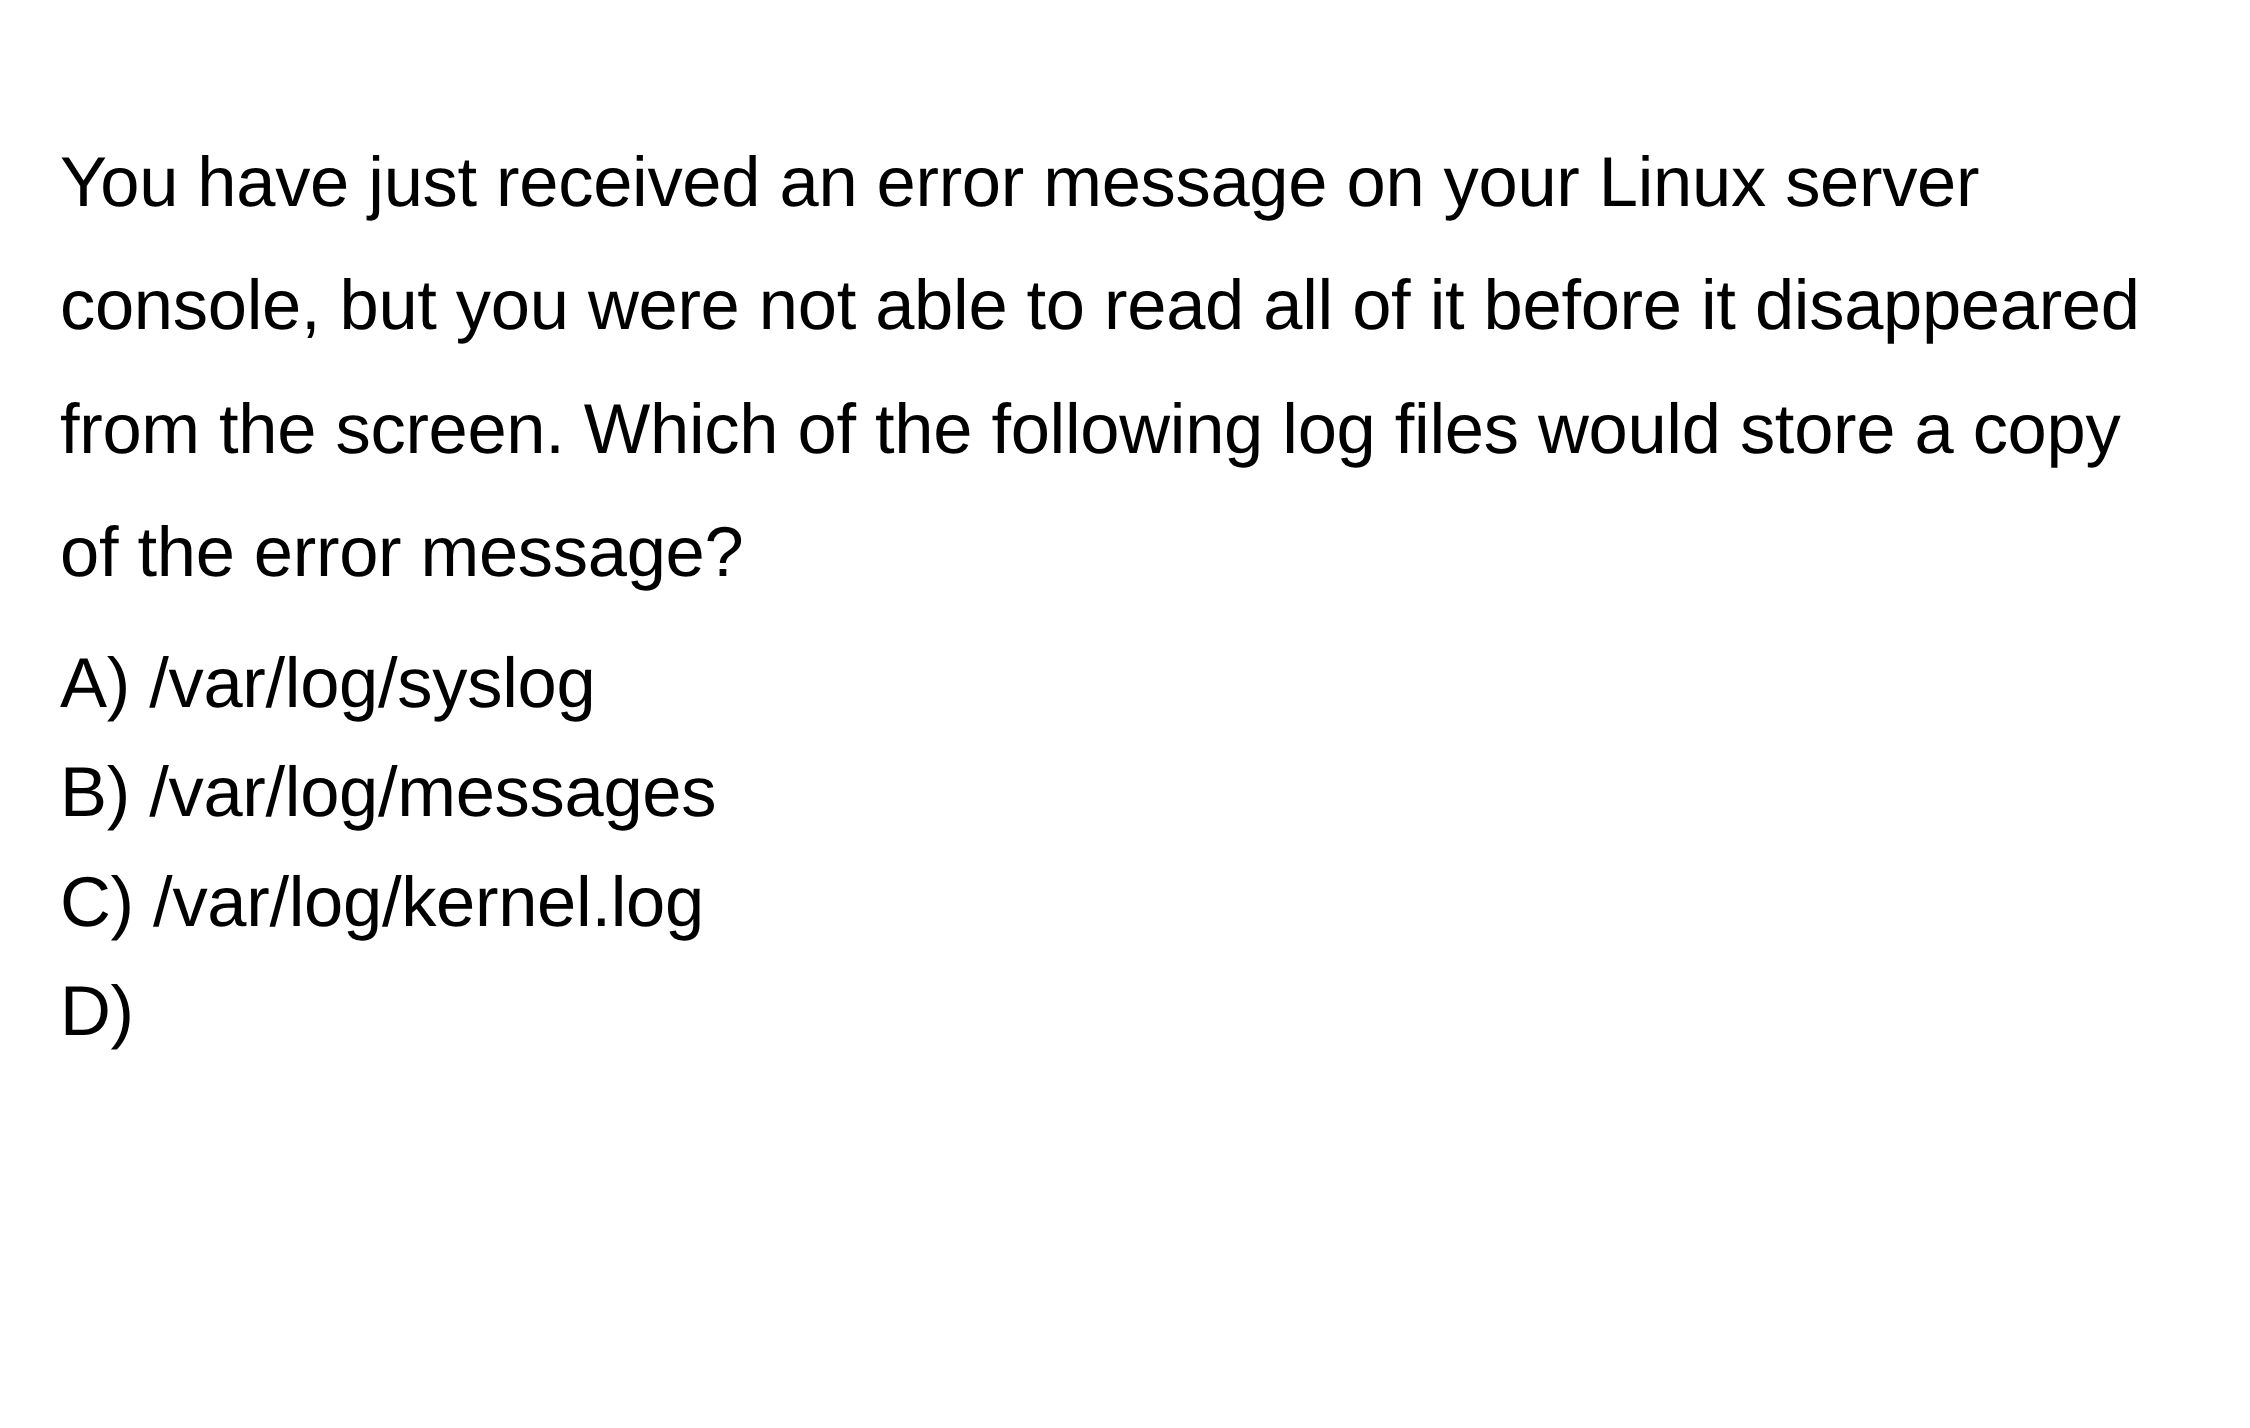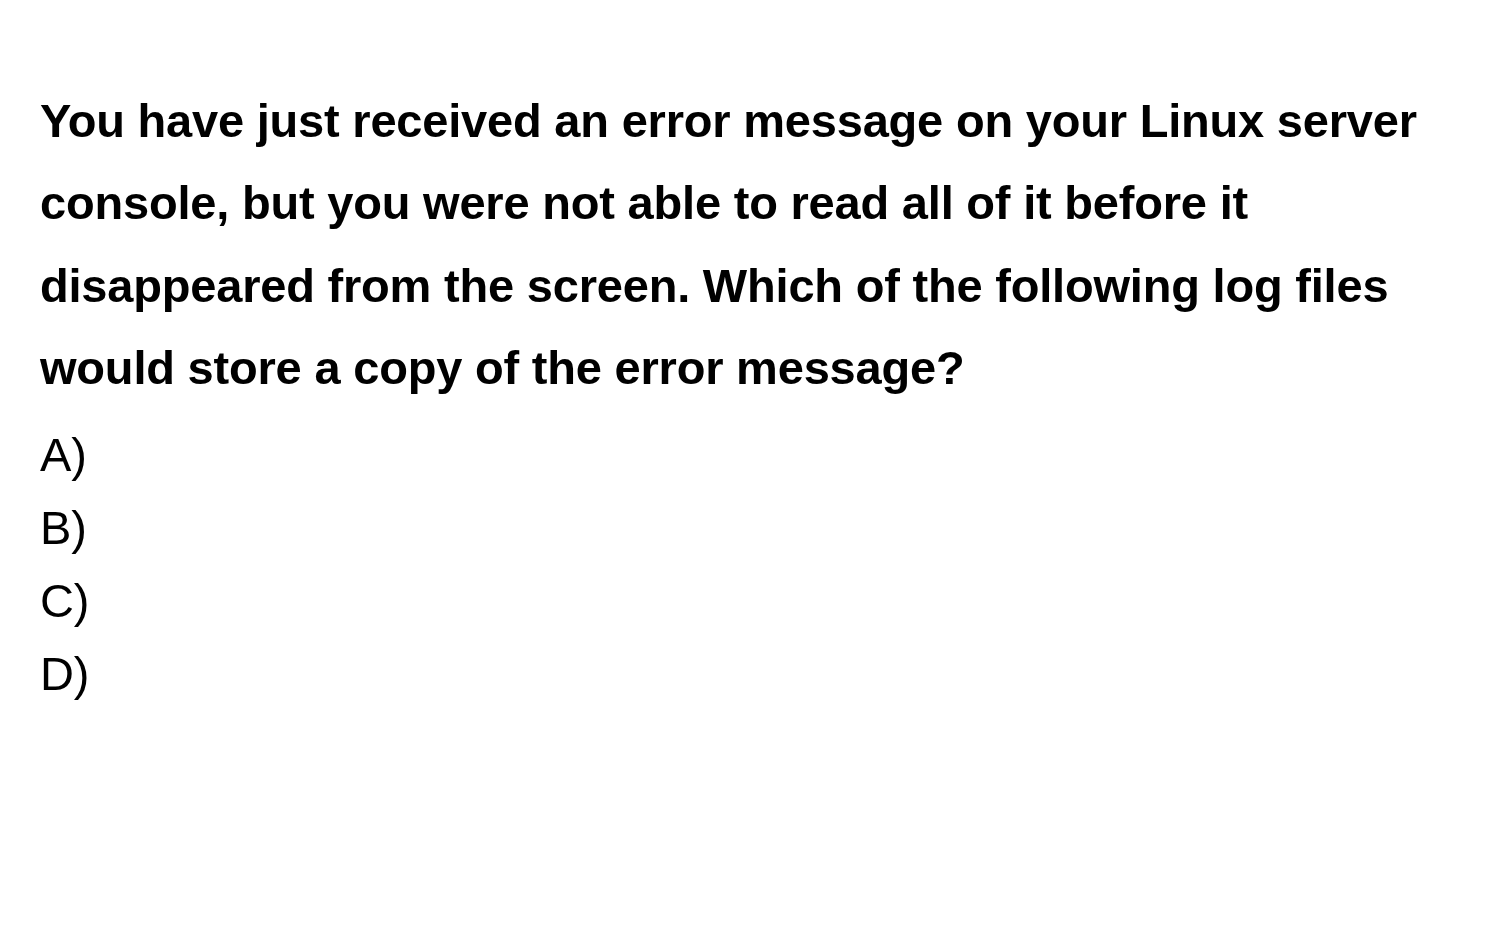--- a/index.html
+++ b/index.html
@@ -15,21 +15,21 @@
       color: #000000;
       overflow: hidden;
     }
     .container {
       padding: 80px 40px 40px 40px;
       width: 100%;
     }
     .question-text {
       font-size: 47px;
       line-height: 1.75;
-      font-weight: 700;
+      font-weight: 400;
       letter-spacing: -0.2px;
       margin-bottom: 10px;
     }
     .options {
       font-size: 47px;
       line-height: 1.55;
       font-weight: 400;
       letter-spacing: -0.2px;
     }
     .option-line {
@@ -44,24 +44,27 @@
   </style>
 </head>
 <body>
 
 <div class="container">
   <p class="question-text">You have just received an error message on your Linux server console, but you were not able to read all of it before it disappeared from the screen. Which of the following log files would store a copy of the error message?</p>
 
   <div class="options">
     <div class="option-line">
       <span class="option-letter">A) </span>
+      <span class="option-value">/var/log/syslog</span>
     </div>
     <div class="option-line">
       <span class="option-letter">B) </span>
+      <span class="option-value">/var/log/messages</span>
     </div>
     <div class="option-line">
       <span class="option-letter">C) </span>
+      <span class="option-value">/var/log/kernel.log</span>
     </div>
     <div class="option-line">
       <span class="option-letter">D) </span>
     </div>
   </div>
 </div>
 
 </body></html>

